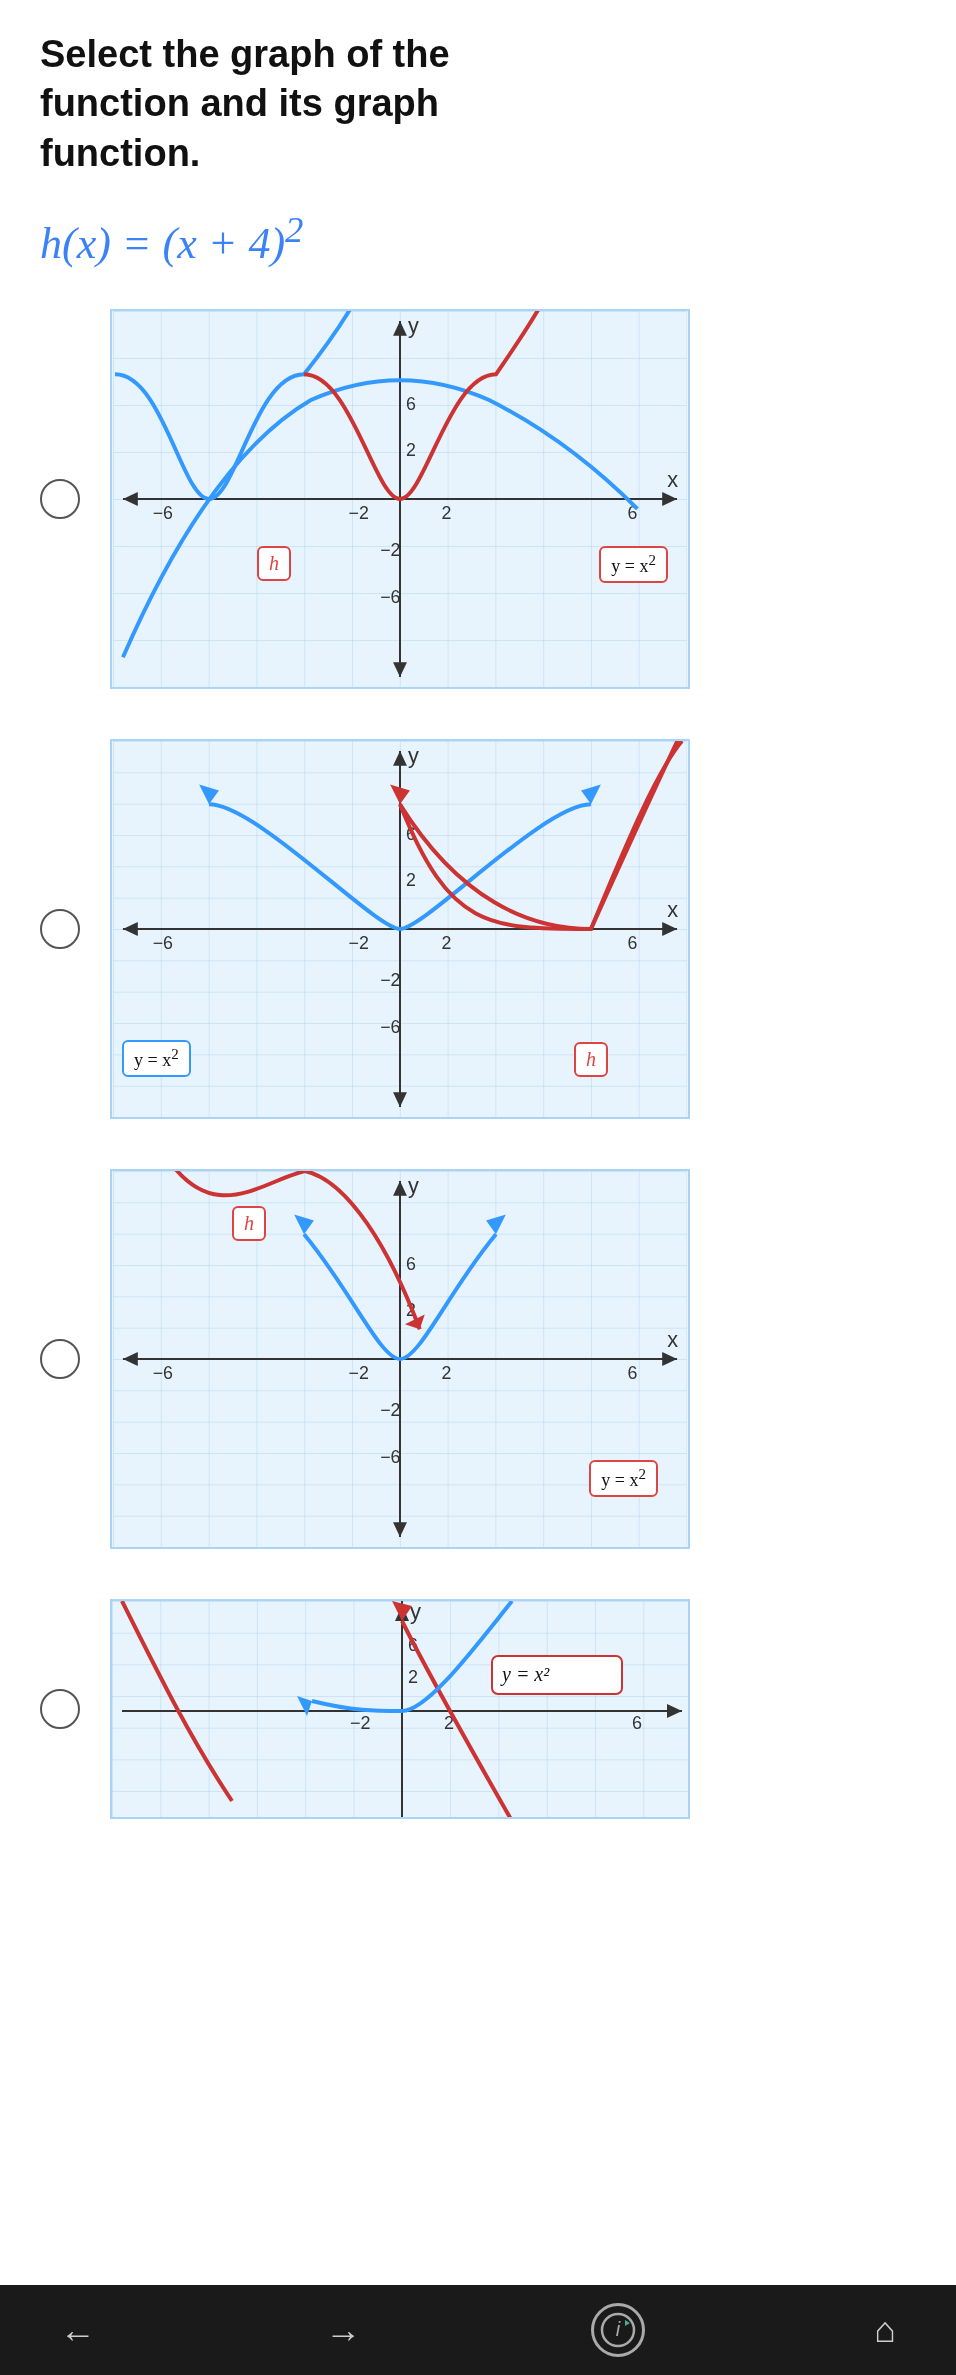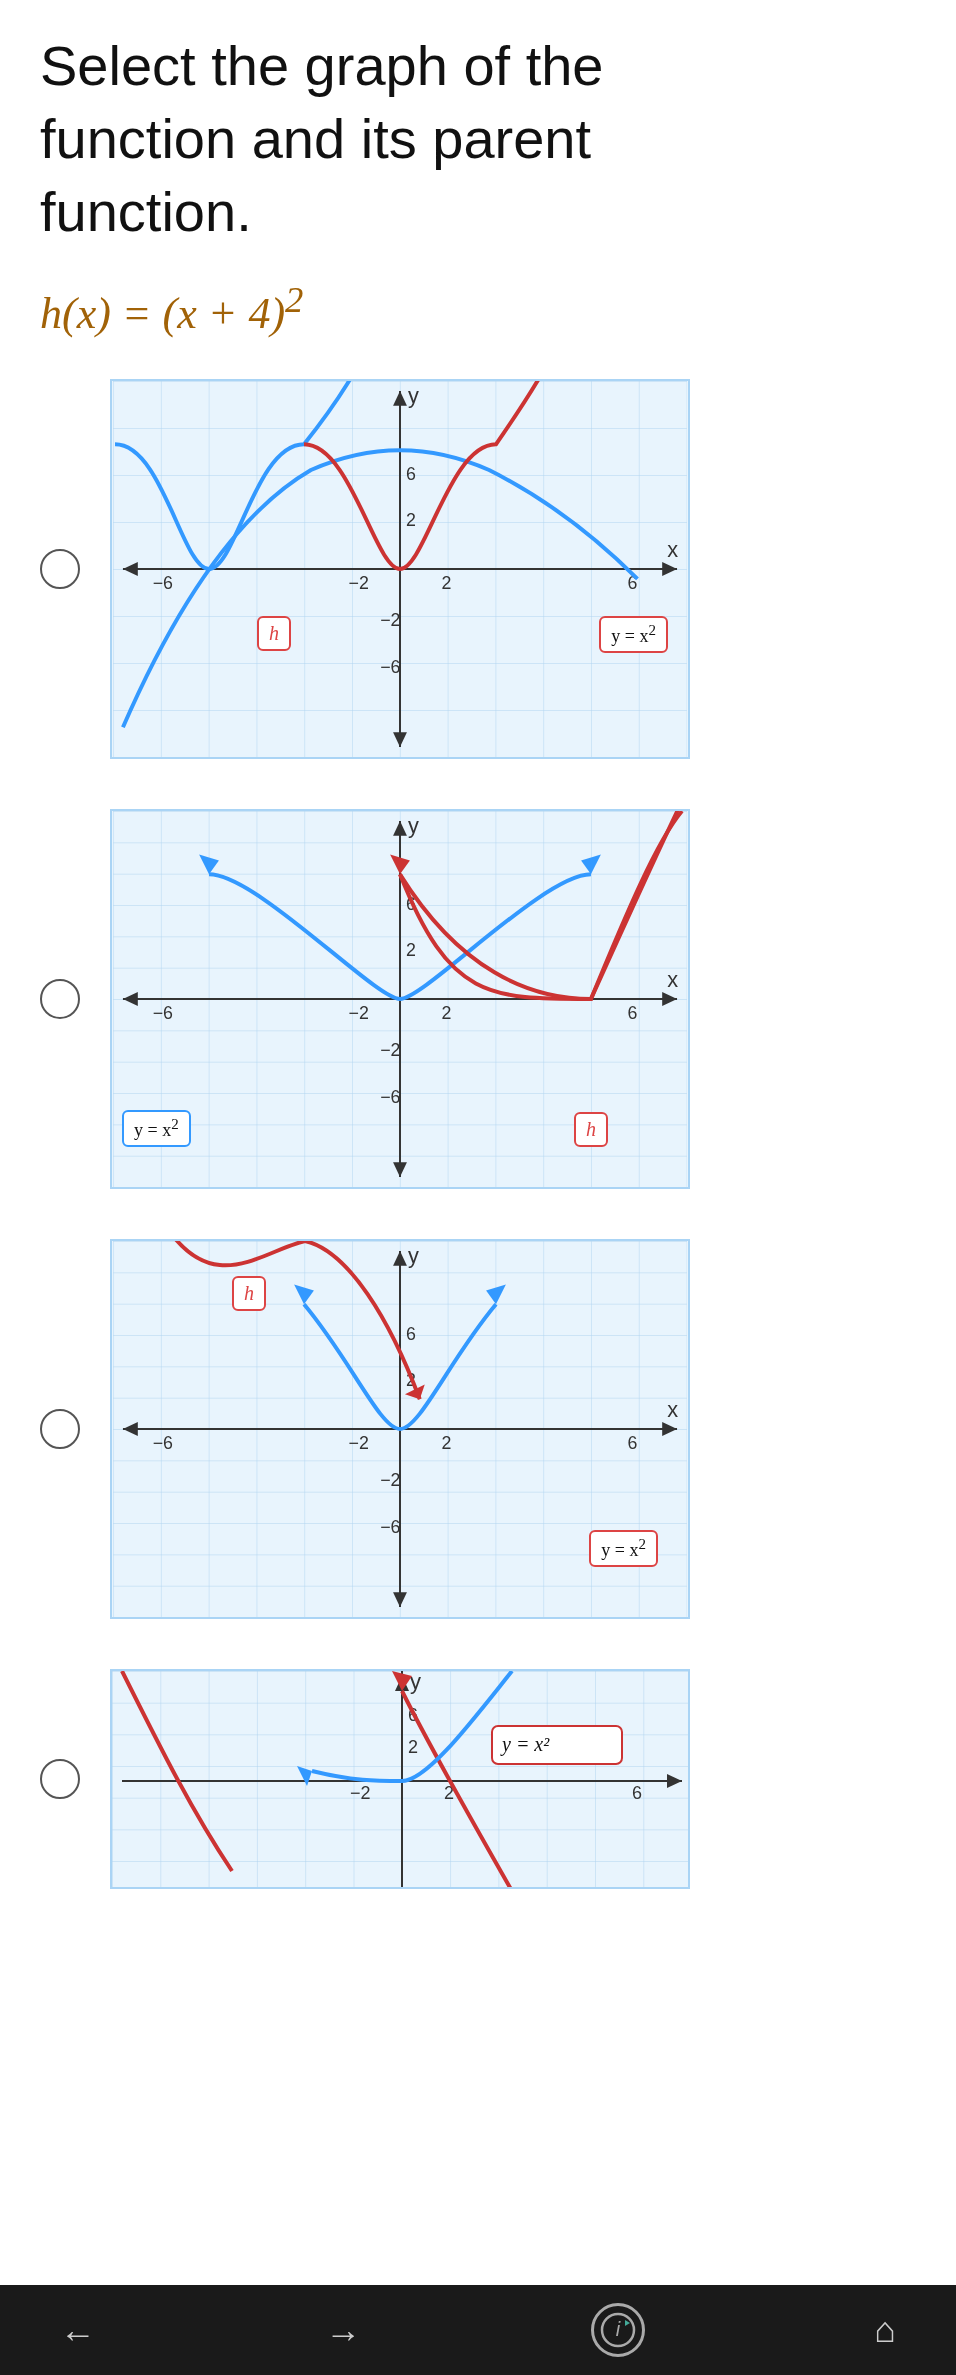--- a/index.html
+++ b/index.html
@@ -9,32 +9,32 @@
       width: 956px;
       min-height: 2375px;
       overflow-x: hidden;
     }
 
     .page-content {
       padding: 30px 40px 0 40px;
     }
 
     .question-text {
-      font-size: 56px;
+      font-size: 38px;
       line-height: 1.3;
       color: #111;
       margin-bottom: 30px;
       font-family: Arial, sans-serif;
-      font-weight: normal;
+      font-weight: bold;
     }
 
     .function-label {
       font-size: 44px;
       font-style: italic;
-      color: #a16207;
+      color: #3b82f6;
       margin-bottom: 40px;
       font-family: Georgia, serif;
     }
 
     .option-row {
       display: flex;
       align-items: center;
       margin-bottom: 50px;
     }
 
@@ -118,21 +118,21 @@
       overflow: hidden;
     }
   </style>
 </head>
 <body>
 
 <div class="page-content">
 
   <div class="question-text">
     <span>Select the graph of the</span><br>
-    <span>function and its parent</span><br>
+    <span>function and its graph</span><br>
     <span>function.</span>
   </div>
 
   <div class="function-label">
     <i>h</i>(<i>x</i>) = (<i>x</i> + 4)<sup>2</sup>
   </div>
 
   <div class="option-row">
     <div class="radio-btn"></div>
     <div class="graph-container">

